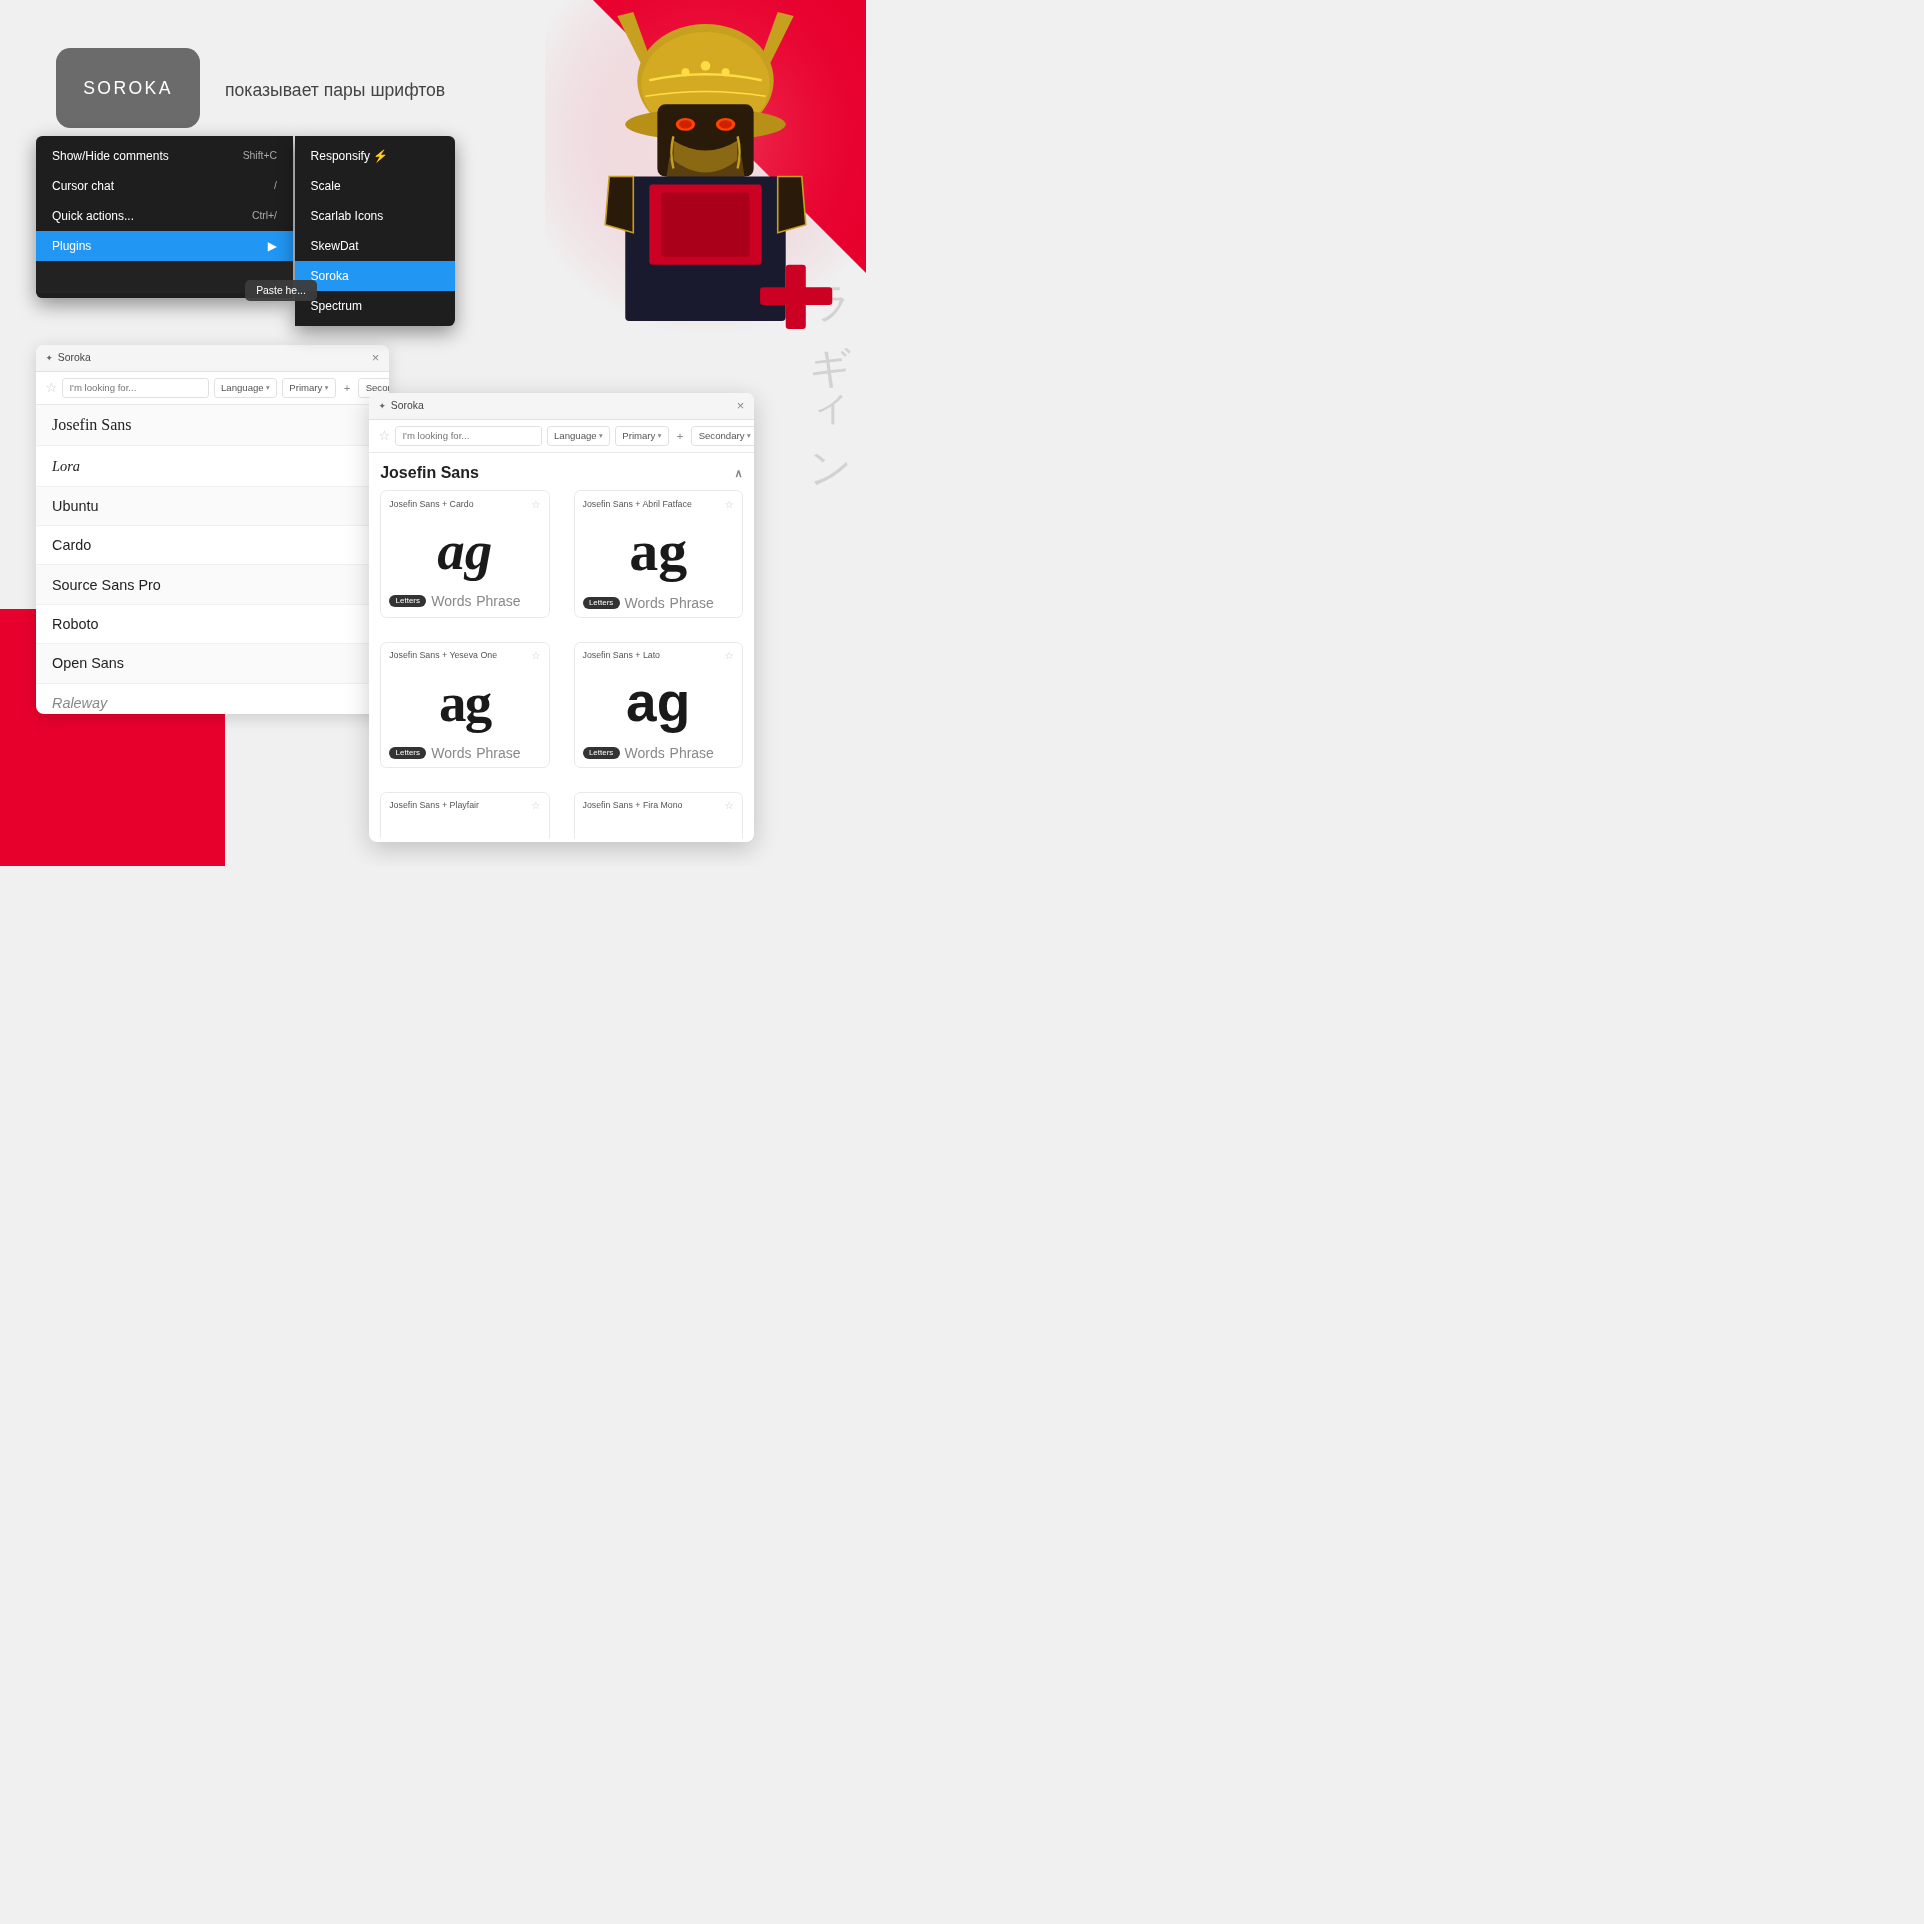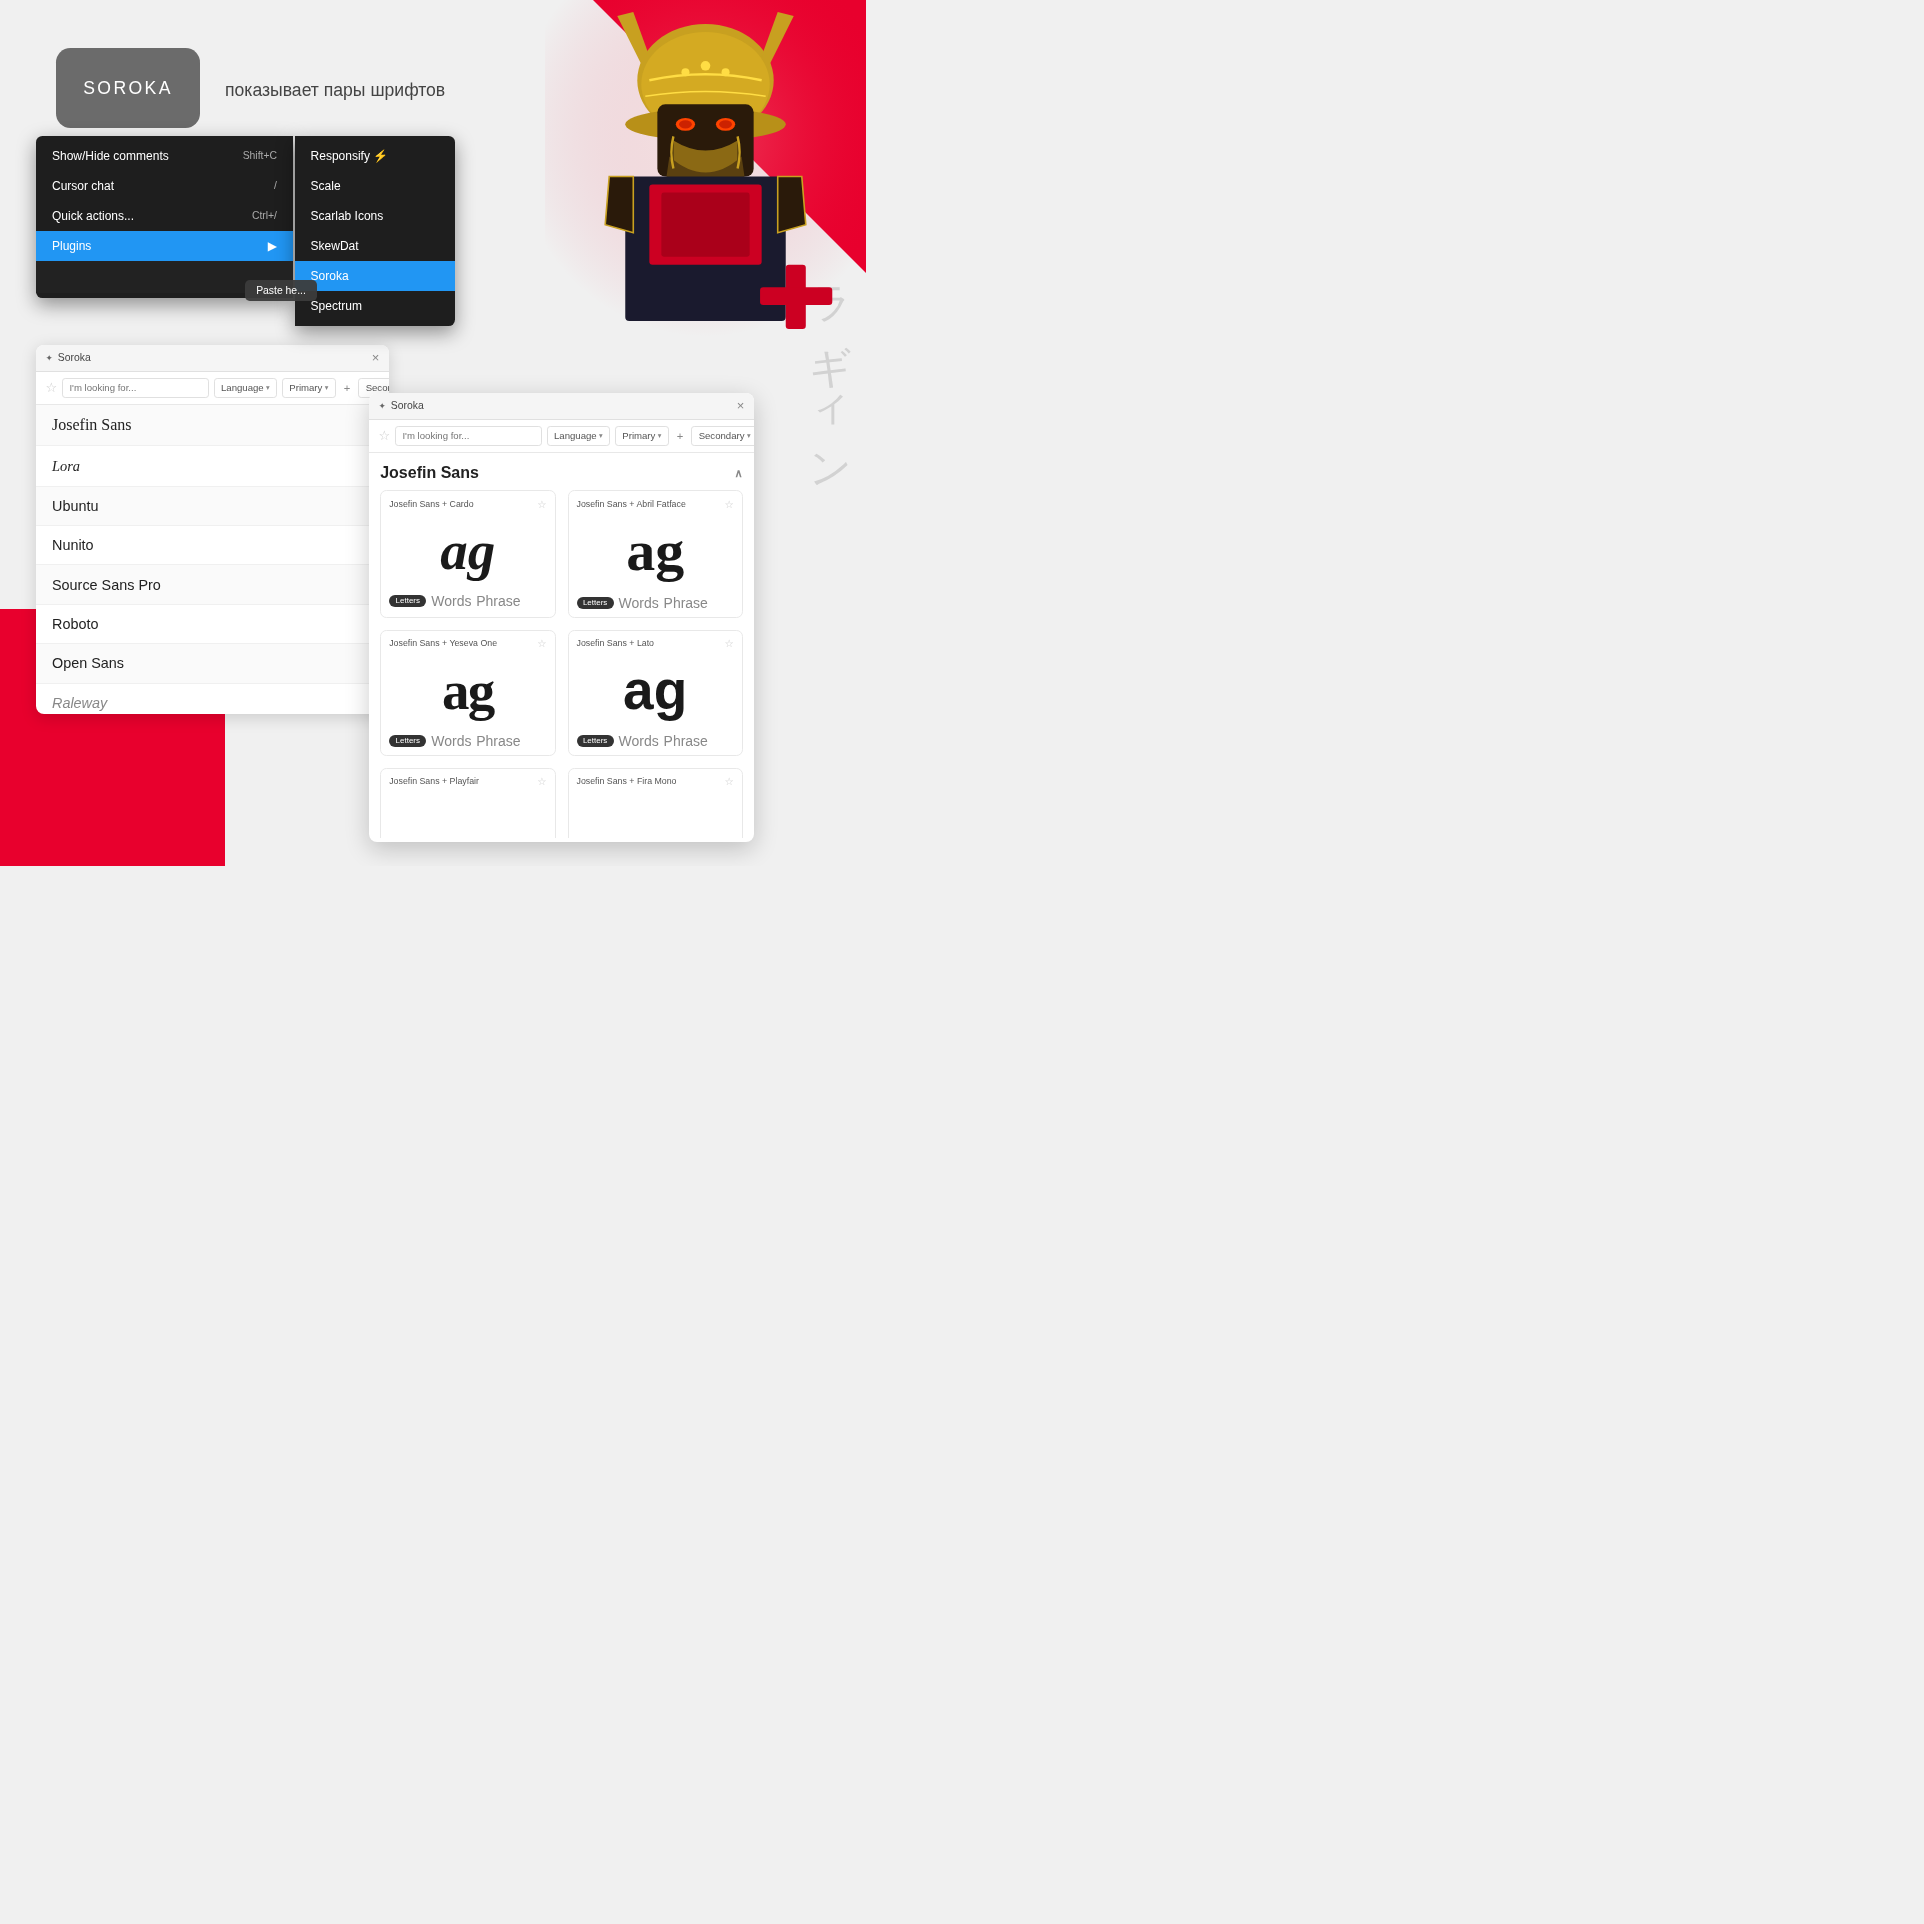--- a/index.html
+++ b/index.html
@@ -310,21 +310,21 @@
     }
 
     .font-group-header .chevron-up {
       color: #888;
       font-size: 11.2px;
     }
 
     .pairs-grid {
       display: grid;
       grid-template-columns: 1fr 1fr;
-      gap: 12px;
+      gap: 24px;
       padding-bottom: 9.6px;
     }
 
     .pair-card {
       border: 0.8px solid #e8e8e8;
       border-radius: 6.4px;
       overflow: hidden;
     }
 
     .pair-card-header {
@@ -535,21 +535,21 @@
       <span>Secondary</span>
 
     </button>
 
   </div>
 
   <div class="font-list">
     <div class="font-list-item" style="font-family: Georgia, serif; font-size: 16px; font-weight: 400;">Josefin Sans</div>
     <div class="font-list-item" style="font-family: Georgia, serif; font-style: italic;">Lora</div>
     <div class="font-list-item" style="font-weight: 300;">Ubuntu</div>
-    <div class="font-list-item">Nunito</div>
+    <div class="font-list-item">Cardo</div>
     <div class="font-list-item">Source Sans Pro</div>
     <div class="font-list-item">Roboto</div>
     <div class="font-list-item">Open Sans</div>
     <div class="font-list-item" style="font-style: italic; color: #888;">Raleway</div>
   </div>
 </div>
 
 <div class="plugin-window-front">
   <div class="window-titlebar">
     <div class="window-title-left">

